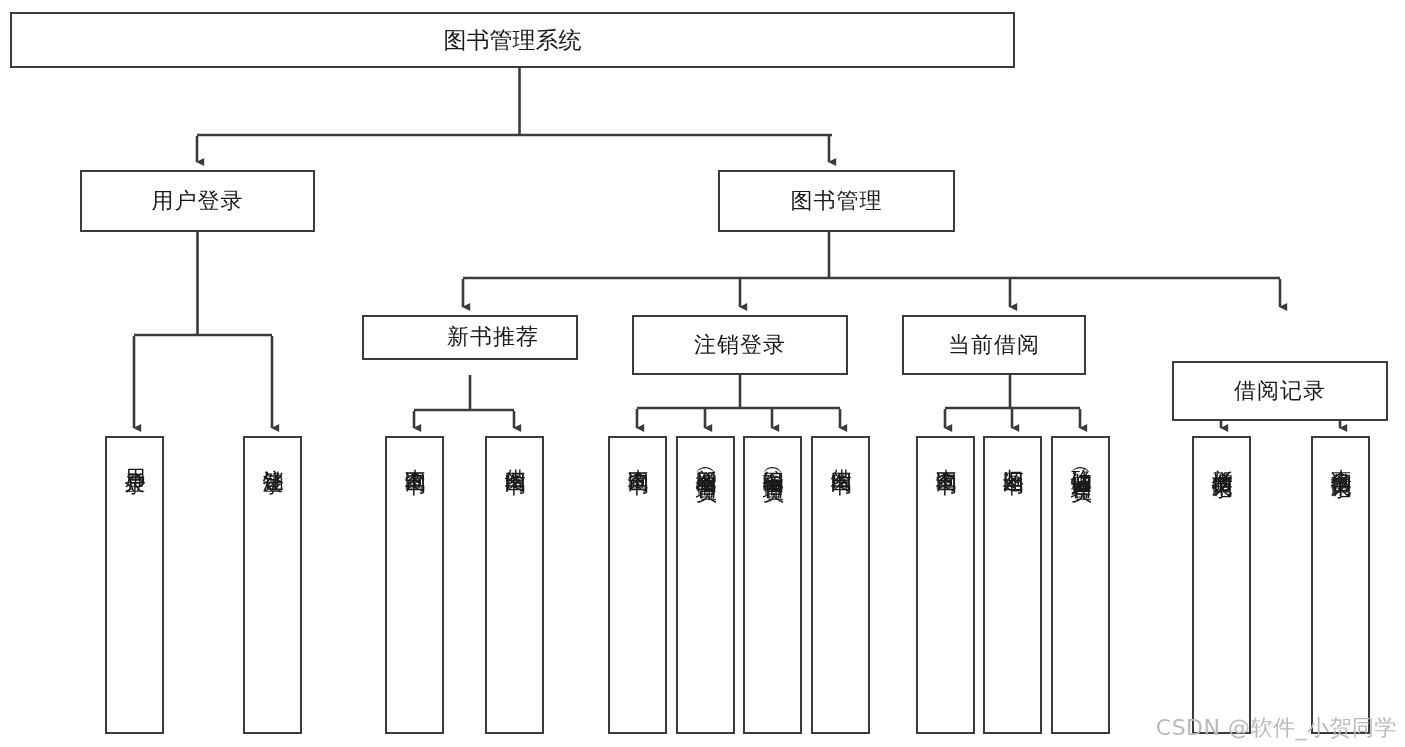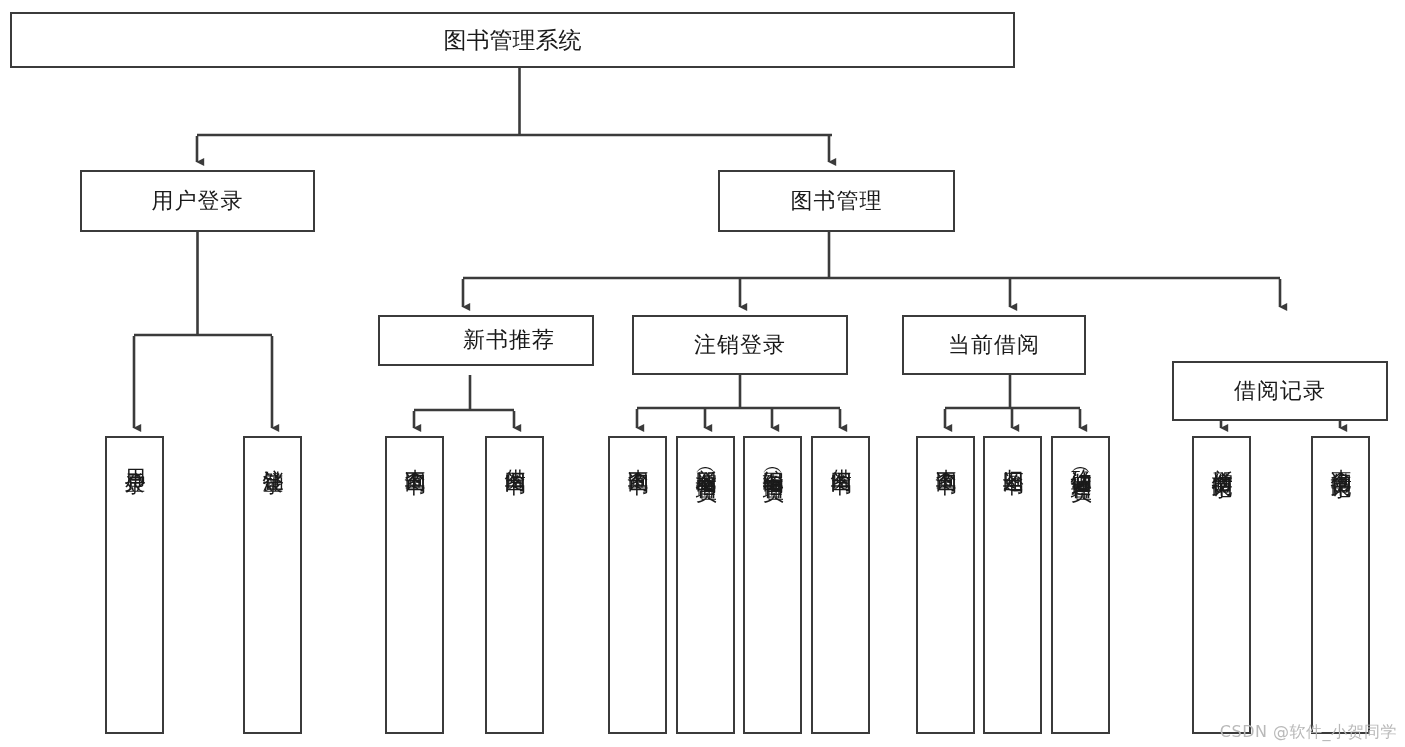--- a/index.html
+++ b/index.html
@@ -11,21 +11,21 @@
   .node{position:absolute;box-sizing:border-box;background:#ffffff;
         border:2px solid #3b3b3b;display:flex;align-items:center;justify-content:center;
         color:#1a1a1a;}
   .node.h{font-size:22px;letter-spacing:1px;line-height:1.1;}
   .node.root{font-size:23px;}
   .leaf{position:absolute;box-sizing:border-box;background:#ffffff;
         border:2px solid #3b3b3b;display:flex;align-items:flex-start;justify-content:center;
         padding-top:14px;color:#1a1a1a;}
   .vtext{writing-mode:vertical-rl;text-orientation:upright;
          font-size:21px;line-height:1.30;letter-spacing:2px;white-space:nowrap;}
-  .watermark{position:absolute;right:8px;bottom:4px;font-size:16px;color:#b9b9b9;
+  .watermark{position:absolute;right:8px;bottom:4px;font-size:22px;color:#b9b9b9;
              letter-spacing:0.5px;white-space:nowrap;}
 </style>
 </head>
 <body>
 
 <div id="canvas">
 
   <svg id="edges" viewBox="0 0 1405 747" xmlns="http://www.w3.org/2000/svg">
     <defs>
       <marker id="arw" markerWidth="9" markerHeight="9" refX="4.5" refY="7.6" orient="auto" markerUnits="userSpaceOnUse">
@@ -74,21 +74,21 @@
       <path d="M1221,411 L1221,428" marker-end="url(#arw)"></path>
       <path d="M1340,411 L1340,428" marker-end="url(#arw)"></path>
     </g>
   </svg>
 
   <div class="node root" style="left:10px;top:12px;width:1005px;height:56px;">图书管理系统</div>
 
   <div class="node h" style="left:80px;top:170px;width:235px;height:62px;">用户登录</div>
   <div class="node h" style="left:710px;top:170px;width:237px;height:62px;margin-left:8px;">图书管理</div>
 
-  <div class="node h" style="left:378px;top:315px;width:216px;height:51px;padding-left:46px;">新书推荐</div>
+  <div class="node h" style="left:362px;top:315px;width:216px;height:45px;padding-left:46px;">新书推荐</div>
   <div class="node h" style="left:632px;top:315px;width:216px;height:60px;">注销登录</div>
   <div class="node h" style="left:902px;top:315px;width:184px;height:60px;">当前借阅</div>
   <div class="node h" style="left:1172px;top:315px;width:216px;height:60px;margin-top:46px;">借阅记录</div>
 
   <div class="leaf" style="left:105px;top:436px;width:59px;height:298px;">
     <span class="vtext">用户登录</span>
   </div>
   <div class="leaf" style="left:243px;top:436px;width:59px;height:298px;">
     <span class="vtext">注销登录</span>
   </div>

